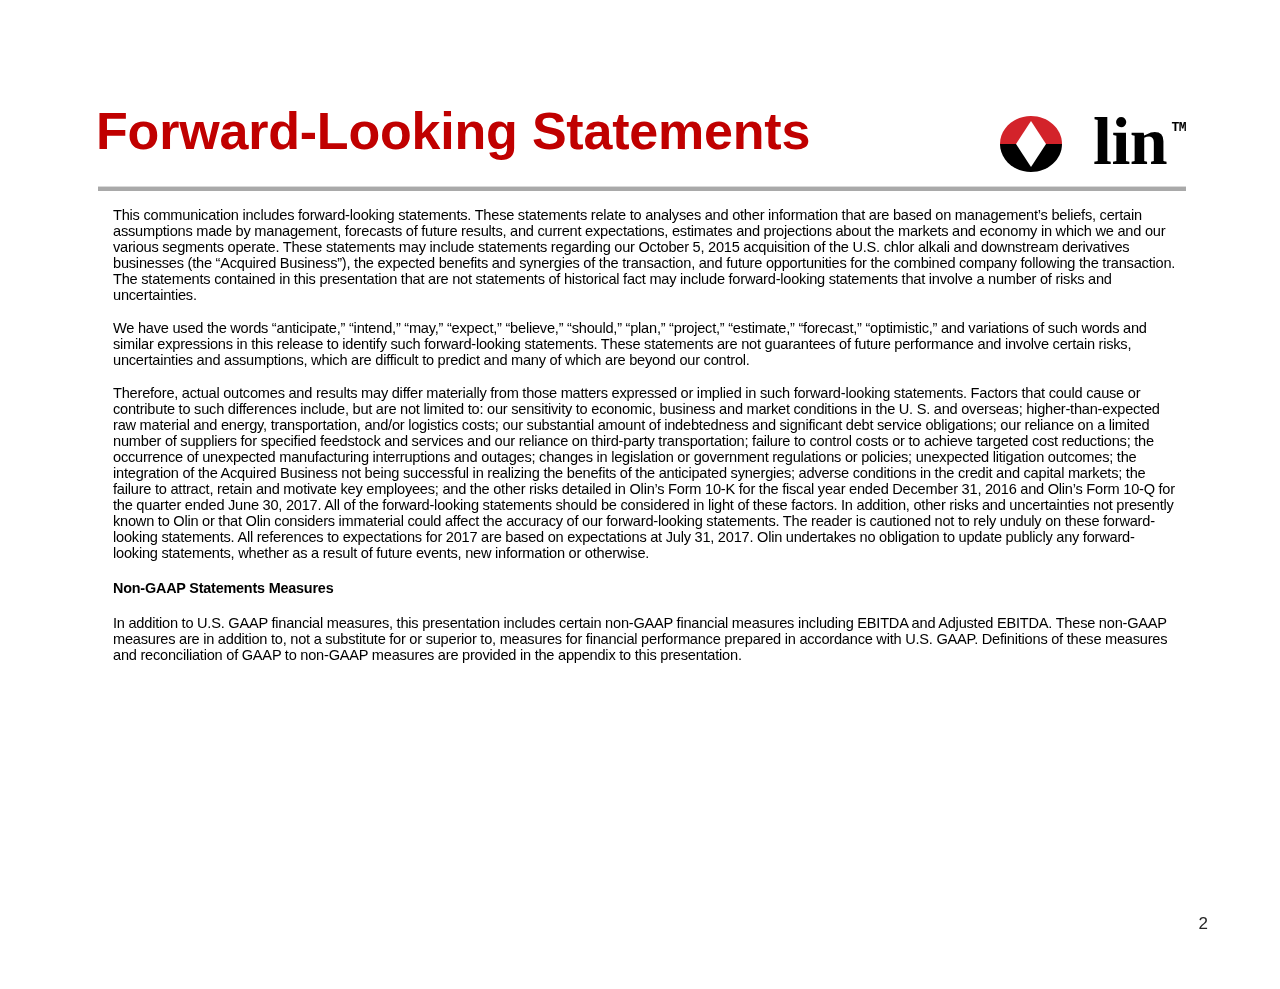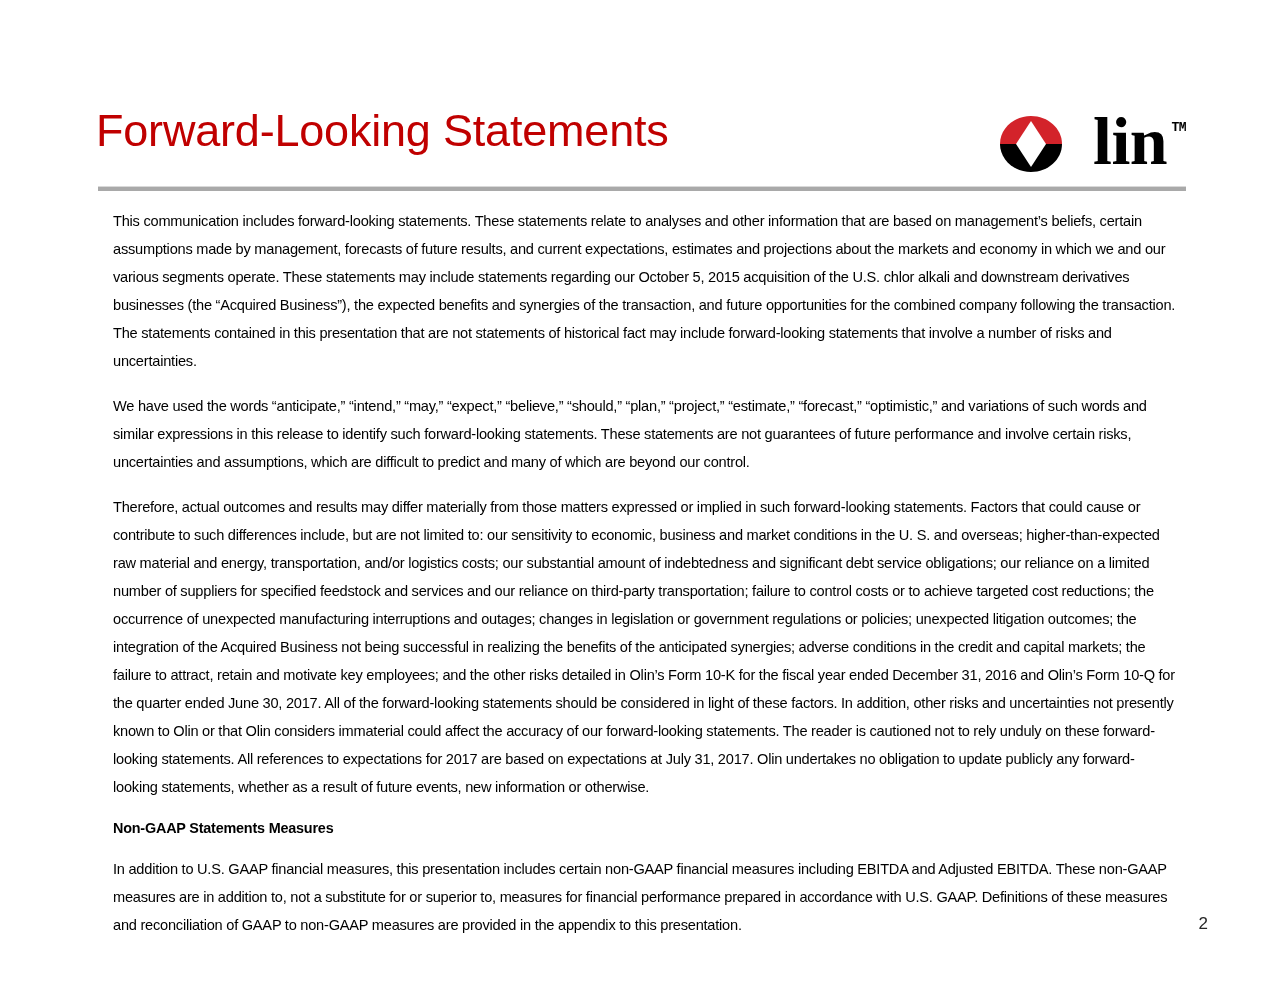--- a/index.html
+++ b/index.html
@@ -31,22 +31,22 @@
     top: 104px;
     width: 1090px;
     height: 82px;
   }
   .slide-title {
     position: absolute;
     left: 0;
     top: 0;
     margin: 0;
     font-family: "Liberation Sans", sans-serif;
-    font-size: 45px;
-    font-weight: 400;
+    font-size: 52px;
+    font-weight: 700;
     letter-spacing: -0.2px;
     color: #c00000;
     line-height: 54px;
     white-space: nowrap;
   }
 
   
   .logo {
     position: absolute;
     right: 0;
@@ -100,21 +100,21 @@
   .body-copy {
     position: absolute;
     left: 113px;
     top: 207px;
     width: 1064px;
   }
   .para {
     margin: 0 0 17px 0;
     font-family: "Liberation Sans", sans-serif;
     font-size: 14.6px;
-    line-height: 28px;
+    line-height: 16px;
     color: #000000;
     text-align: left;
     letter-spacing: -0.22px;
     word-spacing: -0.1px;
   }
   .para.tight { margin-bottom: 12px; }
   .subhead {
     margin: 0 0 16px 0;
     font-family: "Liberation Sans", sans-serif;
     font-size: 14.4px;

